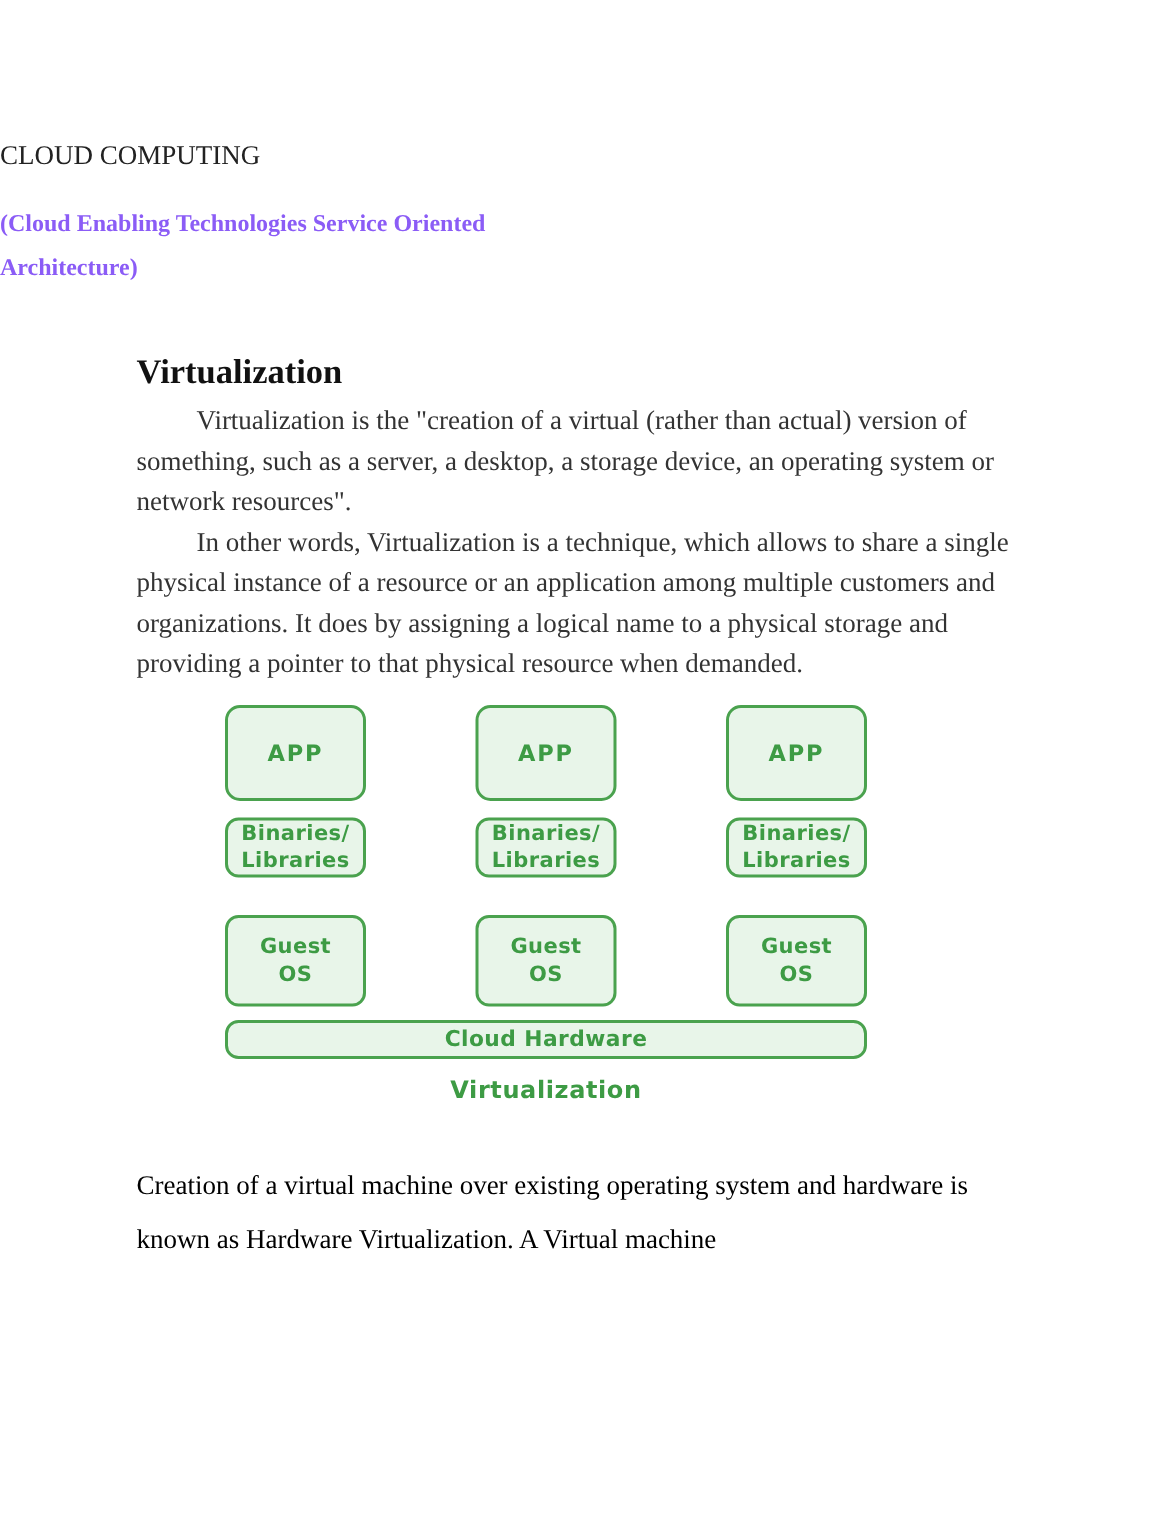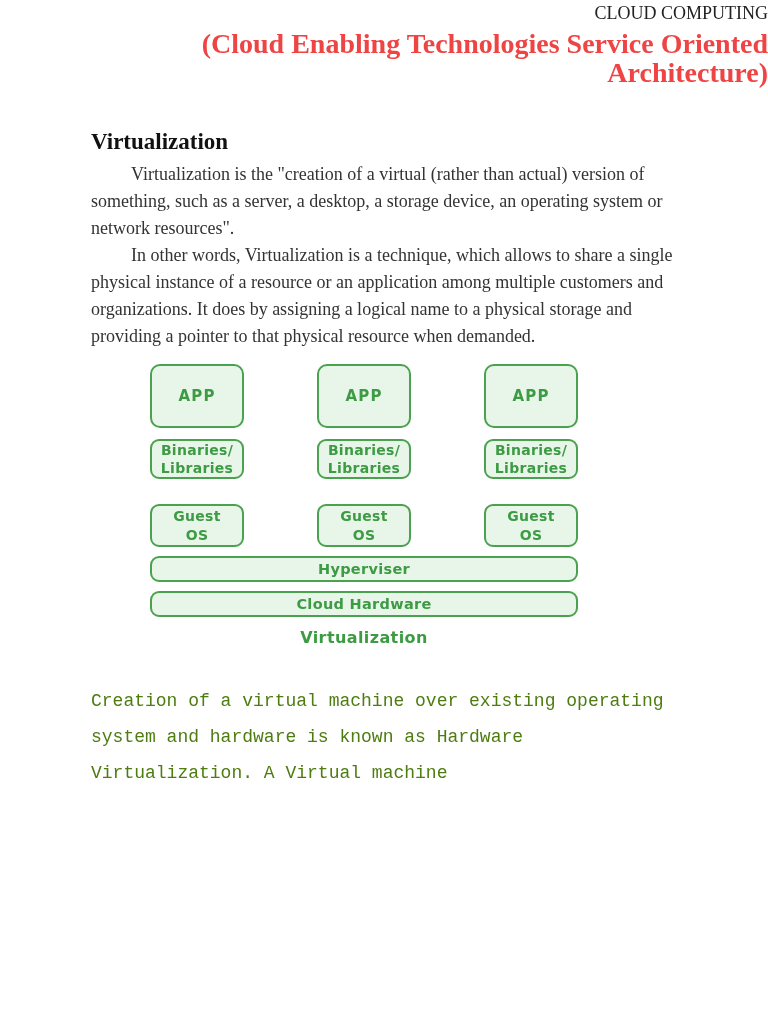--- a/index.html
+++ b/index.html
@@ -7,56 +7,55 @@
     --box-fill:#e8f5e9;
     --label-text:#3d9b44;
   }
   html,body{margin:0;padding:0;}
   body{
     width:768px;height:1024px;background:#ffffff;
     font-family:"Liberation Serif", serif;color:#2b2b2b;
     overflow:hidden;
   }
   .page{position:relative;width:768px;height:1024px;background:#ffffff;}
-  .doc-header{text-align:right;}
+  .doc-header{text-align:left;padding-top:90px;}
   .header-line{font-size:18px;line-height:27px;color:#222;}
   .header-subtitle{
-    font-size:28px;font-weight:bold;line-height:29px;
-    white-space:pre-line;color:#ef4444;margin-top:2px;
+    font-size:16px;font-weight:bold;line-height:29px;
+    white-space:pre-line;color:#8b5cf6;margin-top:18px;
   }
   .content{margin:0 91px;width:586px;}
   .section-heading{
     font-size:23px;font-weight:bold;color:#111;
     margin:40px 0 4px 0;line-height:30px;
   }
   .body-para{
     font-size:18px;line-height:27px;margin:0;color:#333;
     text-indent:40px;
   }
   .closing-para{
-    font-size:18px;line-height:36px;margin:36px 0 0 0;color:#4d7c0f;
+    font-size:18px;line-height:36px;margin:36px 0 0 0;color:#000000;
     text-indent:0;
-    font-family:Liberation Mono, monospace;
   }
   
   .diagram{margin:14px 0 0 59px;width:428px;font-family:"DejaVu Sans","Liberation Sans",sans-serif;}
   .vm-row{display:flex;justify-content:space-between;}
   .vm-col{width:94px;display:flex;flex-direction:column;}
   .gbox{
     background:var(--box-fill);
     border:2px solid var(--box-border);
     color:var(--label-text);
     font-weight:600;text-align:center;
     display:flex;align-items:center;justify-content:center;
     white-space:pre-line;box-sizing:border-box;
     letter-spacing:0.3px;
   }
   .box-app{height:64px;border-radius:10px;font-size:15px;letter-spacing:1.2px;margin-bottom:11px;}
   .box-binaries{height:40px;border-radius:9px;font-size:14px;line-height:18px;margin-bottom:25px;}
-  .box-guest{height:43px;border-radius:9px;font-size:14px;line-height:19px;}
+  .box-guest{height:61px;border-radius:9px;font-size:14px;line-height:19px;}
   .layer{height:26px;border-radius:9px;font-size:14.5px;margin-top:9px;width:428px;}
   .diagram-caption{
     margin-top:11px;text-align:center;font-size:16px;font-weight:600;
     color:var(--label-text);letter-spacing:0.4px;
   }
 </style>
 </head>
 <body>
 
 <div class="page">
@@ -89,21 +88,20 @@
 OS</div>
         </div>
         <div class="vm-col">
           <div class="gbox box-app">APP</div>
           <div class="gbox box-binaries">Binaries/
 Libraries</div>
           <div class="gbox box-guest">Guest
 OS</div>
         </div>
       </div>
-      <div class="gbox layer">Hyperviser</div>
       <div class="gbox layer">Cloud Hardware</div>
       <div class="diagram-caption">Virtualization</div>
     </div>
 
     <p class="closing-para">Creation of a virtual machine over existing operating system and hardware is known as Hardware Virtualization. A Virtual machine</p>
   </div>
 
 </div>
 
 </body></html>

